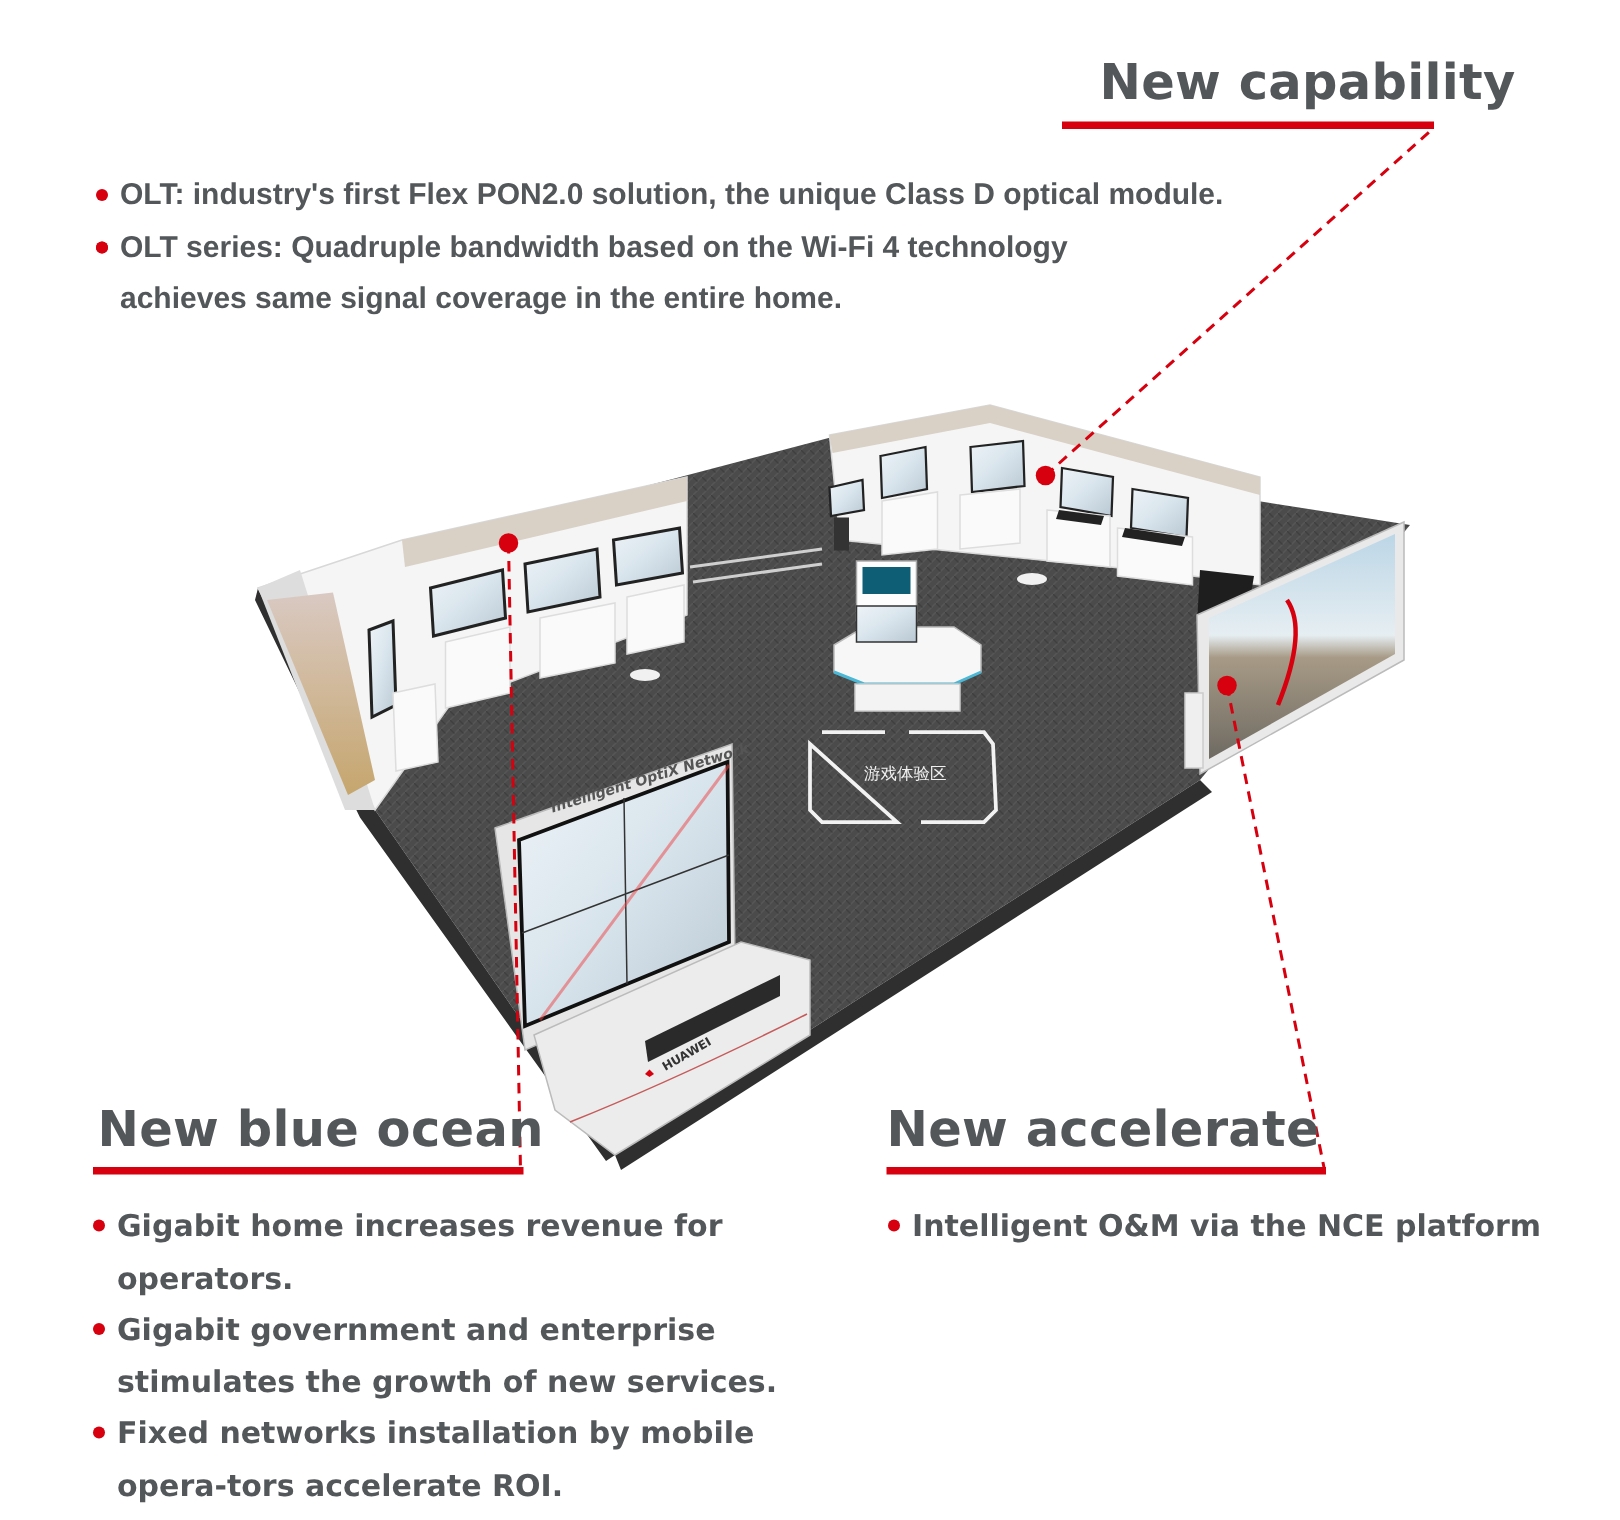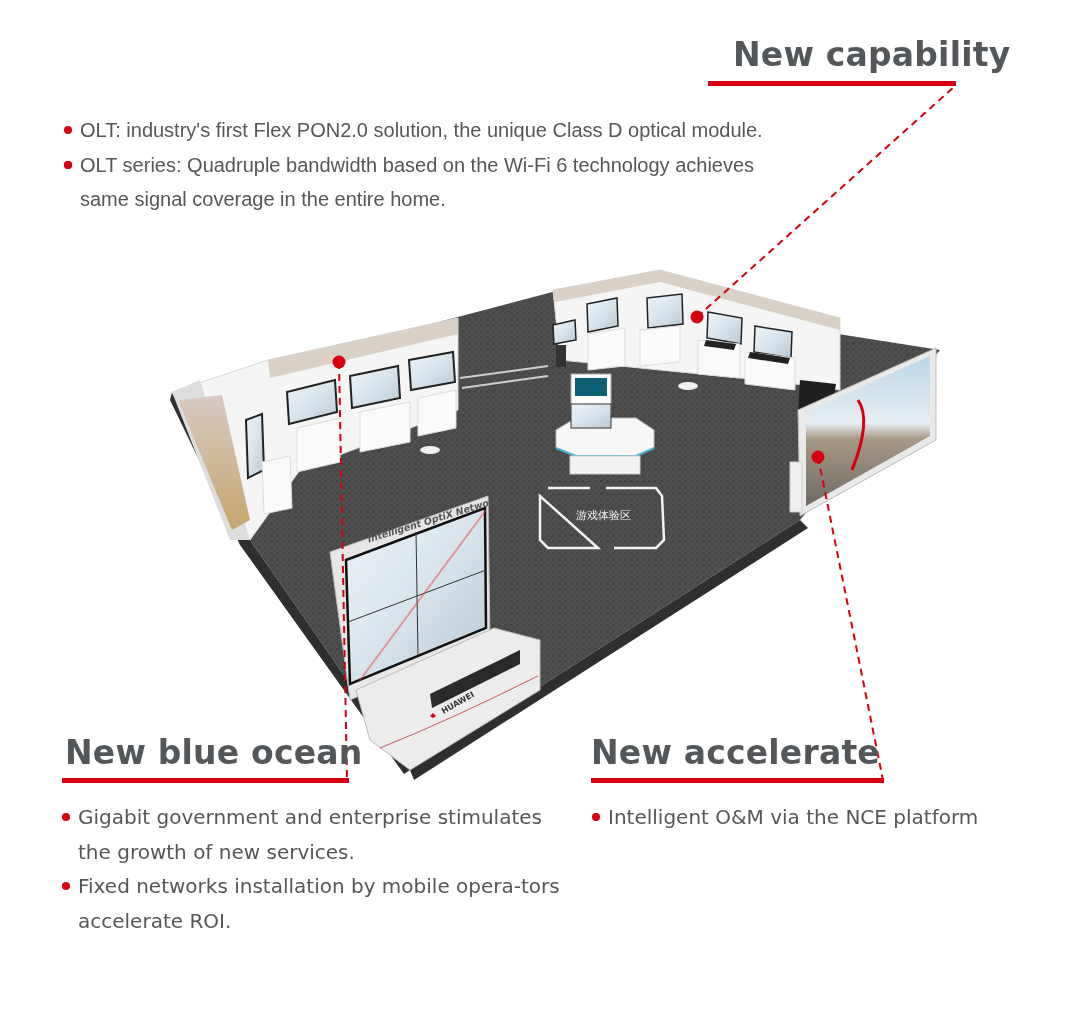--- a/index.html
+++ b/index.html
@@ -1,20 +1,20 @@
 <!DOCTYPE html>
 <html><head>
 <meta charset="utf-8">
 <style>
   html, body { margin: 0; padding: 0; background: #ffffff; }
   body { width: 1080px; height: 1013px; position: relative; overflow: hidden;
          font-family: "DejaVu Sans", "Liberation Sans", sans-serif; color: #4d5052; }
   .heading { position: absolute; font-weight: bold; color: #53575a; font-size: 33px; letter-spacing: 0.2px; white-space: nowrap; }
   .underline { position: absolute; height: 5px; background: #d6000f; }
-  ul.bullets { position: absolute; margin: 0; padding: 0; list-style: none; }
+  ul.bullets { position: absolute; margin: 0; padding: 0; list-style: none; font-weight: bold; }
   ul.bullets li { position: relative; padding-left: 18px; line-height: 34.5px; color: #53575a; }
   ul.bullets li .dot { position: absolute; left: 2px; top: 13px; width: 8px; height: 8px; border-radius: 50%; background: #d6000f; }
   .top-list li { font-size: 20px; font-family: "Liberation Sans Narrow","Liberation Sans", sans-serif; }
   .bottom-list li { font-size: 20px; }
   svg.scene { position: absolute; left: 0; top: 0; }
   .floor-label { position: absolute; left: 576px; top: 508px; color: #f0f0f0; font-size: 11px; }
   .optix-label { position: absolute; left: 366px; top: 534px; font-size: 9.5px; font-style: italic; font-weight: bold; color: #555; transform: rotate(-17deg); transform-origin: left top; white-space: nowrap; }
   .huawei-label { position: absolute; left: 440px; top: 708px; font-size: 8px; font-weight: bold; color: #333; transform: rotate(-30deg); transform-origin: left top; white-space: nowrap; }
 </style>
 </head>
@@ -126,26 +126,27 @@
 
 <div class="floor-label">游戏体验区</div>
 <div class="optix-label">Intelligent OptiX Network</div>
 <div class="huawei-label">HUAWEI</div>
 
 <div class="heading" style="left:705px; top:35px; font-size:33px;margin-left:28px;">New capability</div>
 <div class="underline" style="left:708px; top:81px; width:248px;"></div>
 <ul class="bullets top-list" style="left:62px; top:113px; width:820px;">
   <li><span class="dot"></span><span>OLT: industry's first Flex PON2.0 solution, the unique Class D optical module.</span></li>
   <li><span class="dot"></span></li>
-  <li style="width:700px;"><span class="dot"></span><span>OLT series: Quadruple bandwidth based on the Wi-Fi 6 technology achieves same signal coverage in the entire home.</span></li>
+  <li style="width:700px;"><span class="dot"></span><span>OLT series: Quadruple bandwidth based on the Wi-Fi 4 technology achieves same signal coverage in the entire home.</span></li>
 </ul>
 
 <div class="heading" style="left:65px; top:733px;">New blue ocean</div>
 <div class="underline" style="left:62px; top:778px; width:287px;"></div>
 <ul class="bullets bottom-list" style="left:60px; top:800px; width:500px; font-size:20px;">
+  <li><span class="dot"></span><span>Gigabit home increases revenue for operators.</span></li>
   <li><span class="dot"></span><span>Gigabit government and enterprise stimulates the growth of new services.</span></li>
   <li><span class="dot"></span><span>Fixed networks installation by mobile opera-tors accelerate ROI.</span></li>
 </ul>
 
 <div class="heading" style="left:591px; top:733px;">New accelerate</div>
 <div class="underline" style="left:591px; top:778px; width:293px;"></div>
 <ul class="bullets bottom-list" style="left:590px; top:800px; width:440px;">
   <li><span class="dot"></span><span>Intelligent O&amp;M via the NCE platform</span></li>
 </ul>
 

